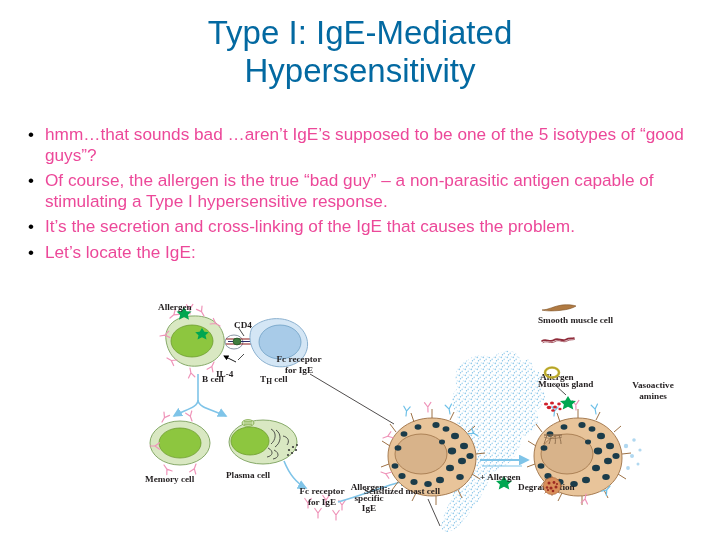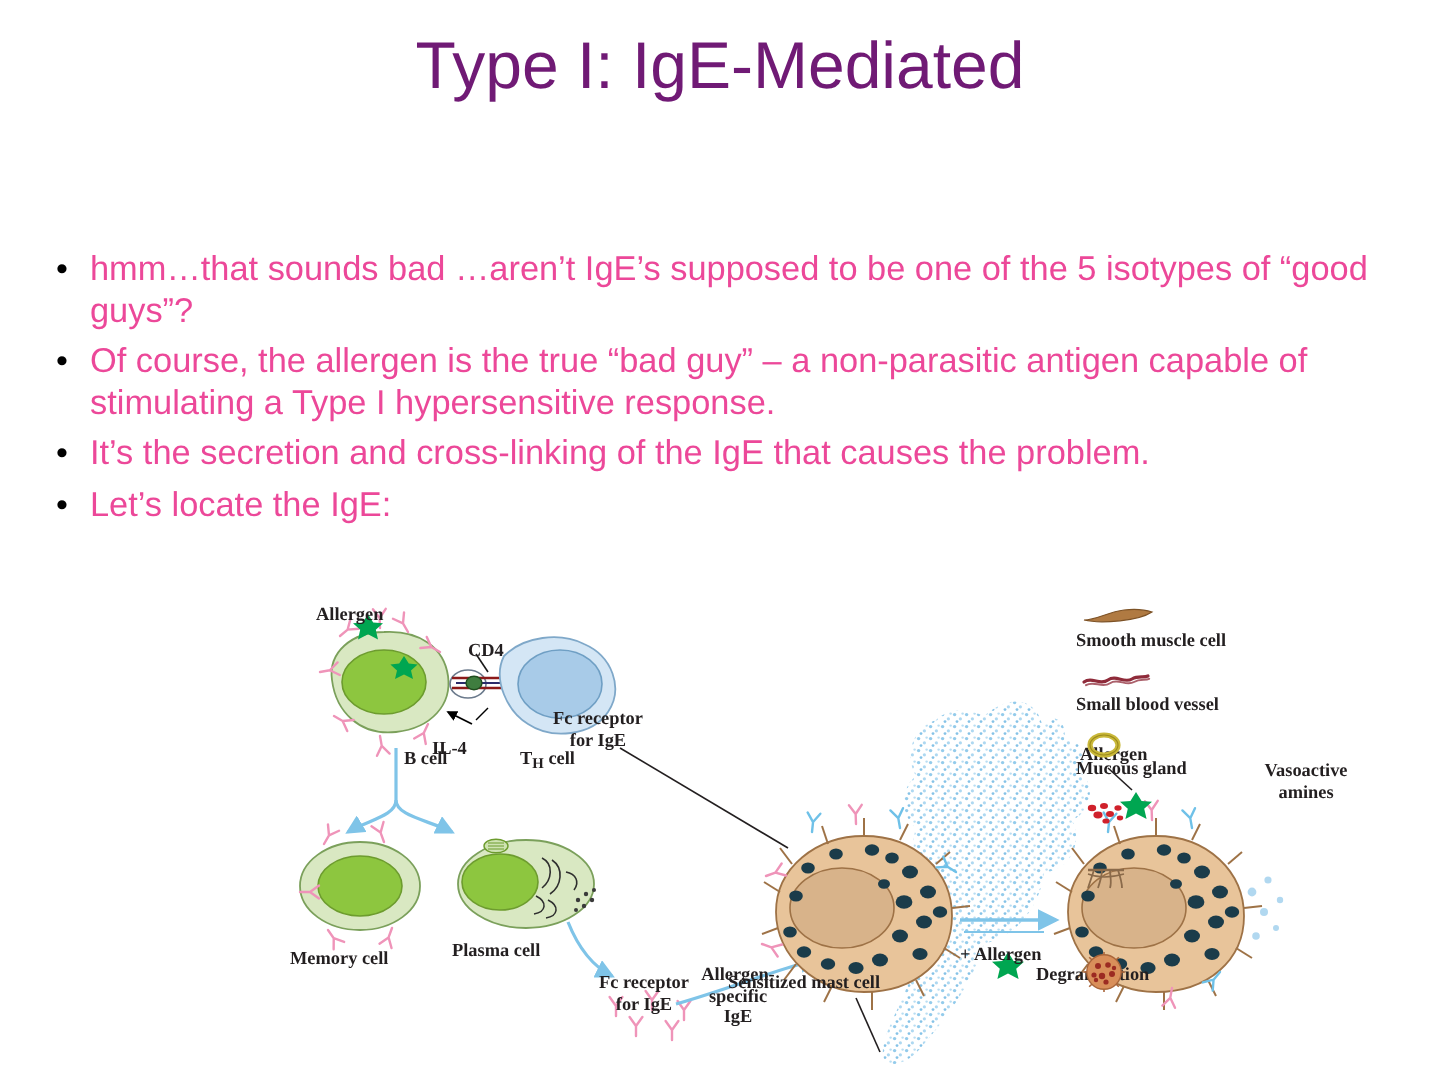--- a/index.html
+++ b/index.html
@@ -27,21 +27,21 @@
   #slide-title {
     position: absolute;
     left: 48px;
     top: 14px;
     width: 624px;
     text-align: center;
     font-family: "Liberation Sans", sans-serif;
     font-size: 33px;
     line-height: 1.16;
     font-weight: 400;
-    color: #701a75;
+    color: #0369a1;
     letter-spacing: 0px;
   }
 
   
   #bullets {
     position: absolute;
     left: 28px;
     top: 124px;
     width: 660px;
   }
@@ -118,20 +118,21 @@
   }
   .legend-text.two-line { white-space: normal; width: 105px; text-align: center; }
 </style>
 </head>
 <body>
 
 <div id="slide">
 
   <div id="slide-title">
     <div>Type I:  IgE-Mediated</div>
+    <div>Hypersensitivity</div>
   </div>
 
   <div id="bullets">
     <div class="bullet">
       <span class="bullet-dot">•</span>
       <span class="bullet-text">hmm…that sounds bad …aren’t IgE’s supposed to be one of the 5 isotypes of “good guys”?</span>
     </div>
     <div class="bullet">
       <span class="bullet-dot">•</span>
       <span class="bullet-text">Of course, the allergen is the true “bad guy” – a non-parasitic antigen capable of stimulating a Type I hypersensitive response.</span>
@@ -497,21 +498,20 @@
         <div class="legend-text">Smooth muscle cell</div>
       </div>
 
       <div class="legend-item" style="top:32px;">
         <div class="legend-swatch">
           <svg width="40" height="12" viewBox="0 0 40 12">
             <path d="M2,7 C6,4 10,9 14,6 C18,3 22,8 26,5.5 C29,3.6 32,5 34,4" fill="none" stroke="#8f2b3a" stroke-width="1.6" stroke-linecap="round"></path>
             <path d="M3,8.6 C7,6 11,10.4 15,7.6 C19,4.8 23,9.4 27,7 C30,5.2 32.6,6.4 34.6,5.4" fill="none" stroke="#8f2b3a" stroke-width="1" stroke-linecap="round" opacity="0.75"></path>
           </svg>
         </div>
-        <div class="legend-text">Small blood vessel</div>
       </div>
 
       <div class="legend-item" style="top:64px;">
         <div class="legend-swatch">
           <svg width="40" height="13" viewBox="0 0 40 13">
             <ellipse cx="12" cy="6.5" rx="7" ry="5" fill="none" stroke="#c9b83a" stroke-width="2.6"></ellipse>
             <ellipse cx="12" cy="6.5" rx="7" ry="5" fill="none" stroke="#9d8c1c" stroke-width="0.6"></ellipse>
           </svg>
         </div>
         <div class="legend-text">Mucous gland</div>

